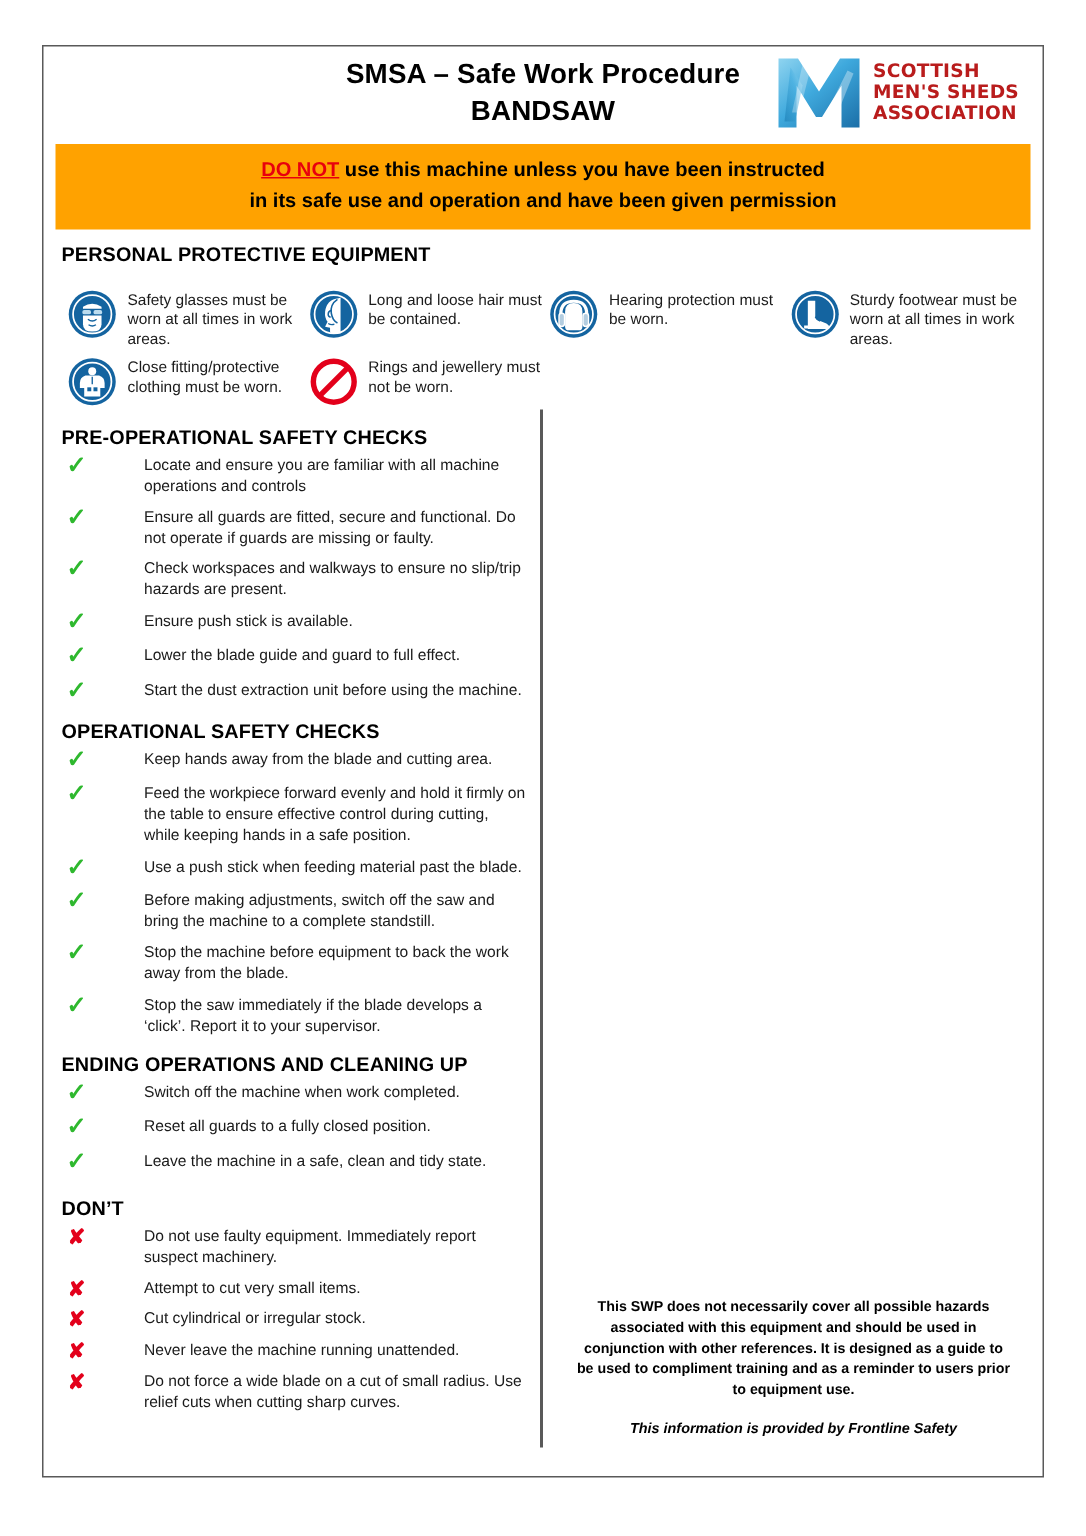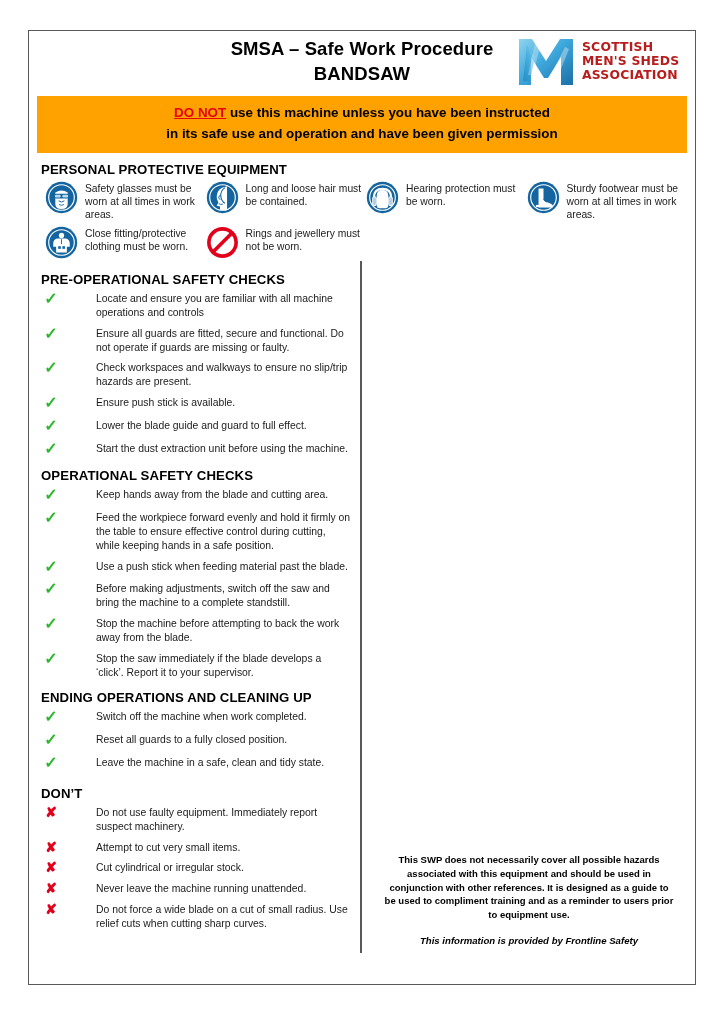--- a/index.html
+++ b/index.html
@@ -71,21 +71,21 @@
     text-decoration: underline;
     font-weight: bold;
   }
   
   .ppe { padding: 9px 10px 2px 12px; }
   .section-head {
     font-size: 13.2px;
     font-weight: bold;
     color: #000;
     letter-spacing: .1px;
-    margin-bottom: 3px;
+    margin-bottom: 15px;
   }
   .ppe-grid {
     display: grid;
     grid-template-columns: 1fr 1fr 1fr 1fr;
     row-gap: 4px;
     column-gap: 2px;
     padding-left: 4px;
   }
   .ppe-item { display: flex; align-items: flex-start; gap: 7px; }
   .ppe-icon { width: 33px; height: 33px; flex: 0 0 auto; margin-top: 1px; }
@@ -341,21 +341,21 @@
         <li>
             <span class="mark tick">✓</span>
             <span class="item-text">Use a push stick when feeding material past the blade.</span>
           </li>
         <li>
             <span class="mark tick">✓</span>
             <span class="item-text">Before making adjustments, switch off the saw and bring the machine to a complete standstill.</span>
           </li>
         <li>
             <span class="mark tick">✓</span>
-            <span class="item-text">Stop the machine before attempting to back the work away from the blade.</span>
+            <span class="item-text">Stop the machine before equipment to back the work away from the blade.</span>
           </li>
         <li>
             <span class="mark tick">✓</span>
             <span class="item-text">Stop the saw immediately if the blade develops a ‘click’. Report it to your supervisor.</span>
           </li>
       </ul>
 
       <div class="blk-head">ENDING OPERATIONS AND CLEANING UP</div>
       <ul class="checks">
         <li>

